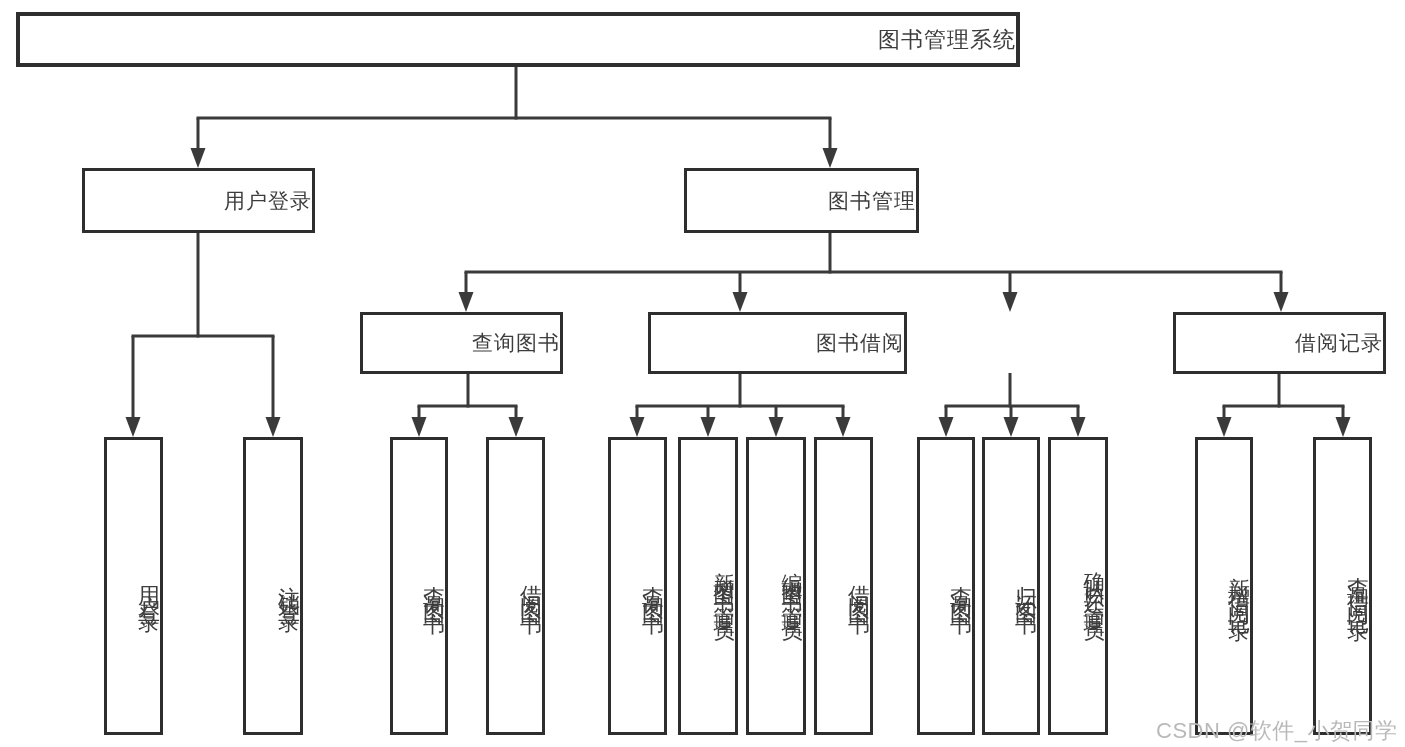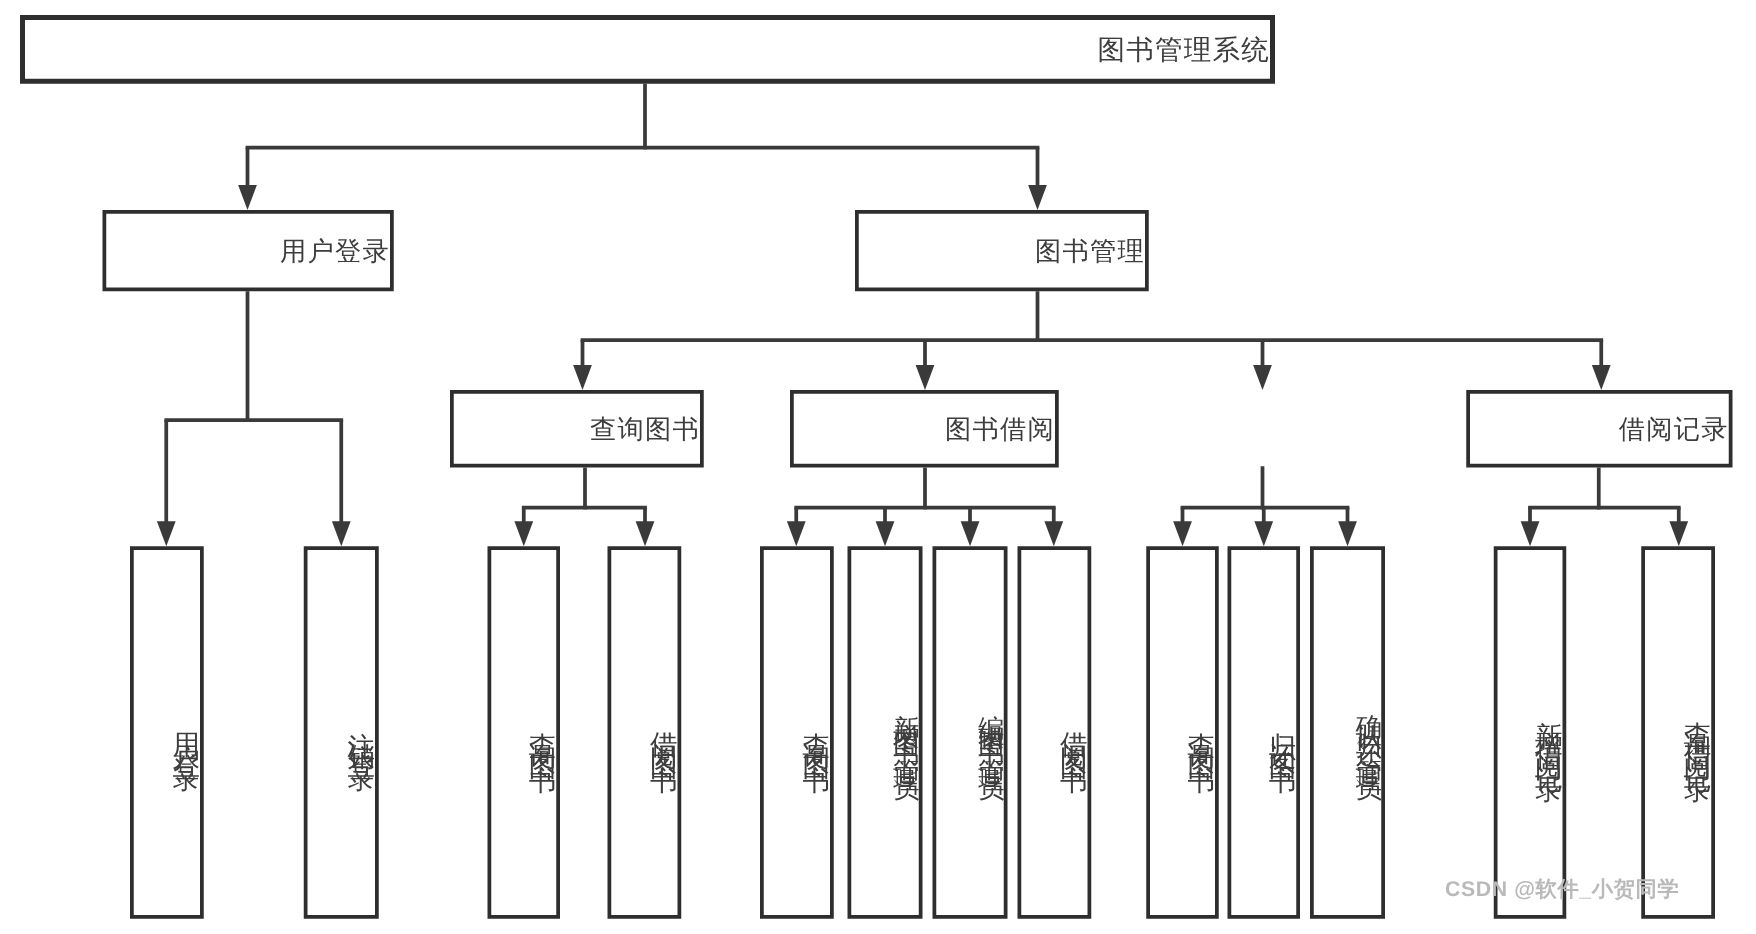--- a/index.html
+++ b/index.html
@@ -49,27 +49,26 @@
     line-height: 1;
     white-space: nowrap;
   }
   .vtext.tight {
     font-size: 21px;
     letter-spacing: 7px;
   }
   .watermark {
     position: absolute;
     left: 1156px;
-    top: 700px;
-    font-size: 17px;
+    top: 716px;
+    font-size: 22px;
     color: var(--watermark);
     letter-spacing: 0.5px;
     z-index: 5;
     white-space: nowrap;
-    font-weight: bold;
   }
 </style>
 </head>
 <body>
 
 <div class="canvas">
 
   <svg class="connectors" width="1405" height="747" viewBox="0 0 1405 747" aria-hidden="true">
 
     <g>
@@ -153,21 +152,21 @@
   <div class="box" style="left:82px;top:168px;width:233px;height:65px">
     <span class="hlabel">用户登录</span>
   </div>
   <div class="box" style="left:684px;top:168px;width:235px;height:65px">
     <span class="hlabel">图书管理</span>
   </div>
 
   <div class="box" style="left:360px;top:312px;width:203px;height:62px">
     <span class="hlabel">查询图书</span>
   </div>
-  <div class="box" style="left:632px;top:312px;width:215px;height:62px">
+  <div class="box" style="left:648px;top:312px;width:259px;height:62px">
     <span class="hlabel">图书借阅</span>
   </div>
   <div class="box" style="left:1173px;top:312px;width:213px;height:62px">
     <span class="hlabel">借阅记录</span>
   </div>
 
   <div class="box leaf" style="left:104px;width:59px">
     <span class="vtext">用户登录</span>
   </div>
   <div class="box leaf" style="left:243px;width:60px">

